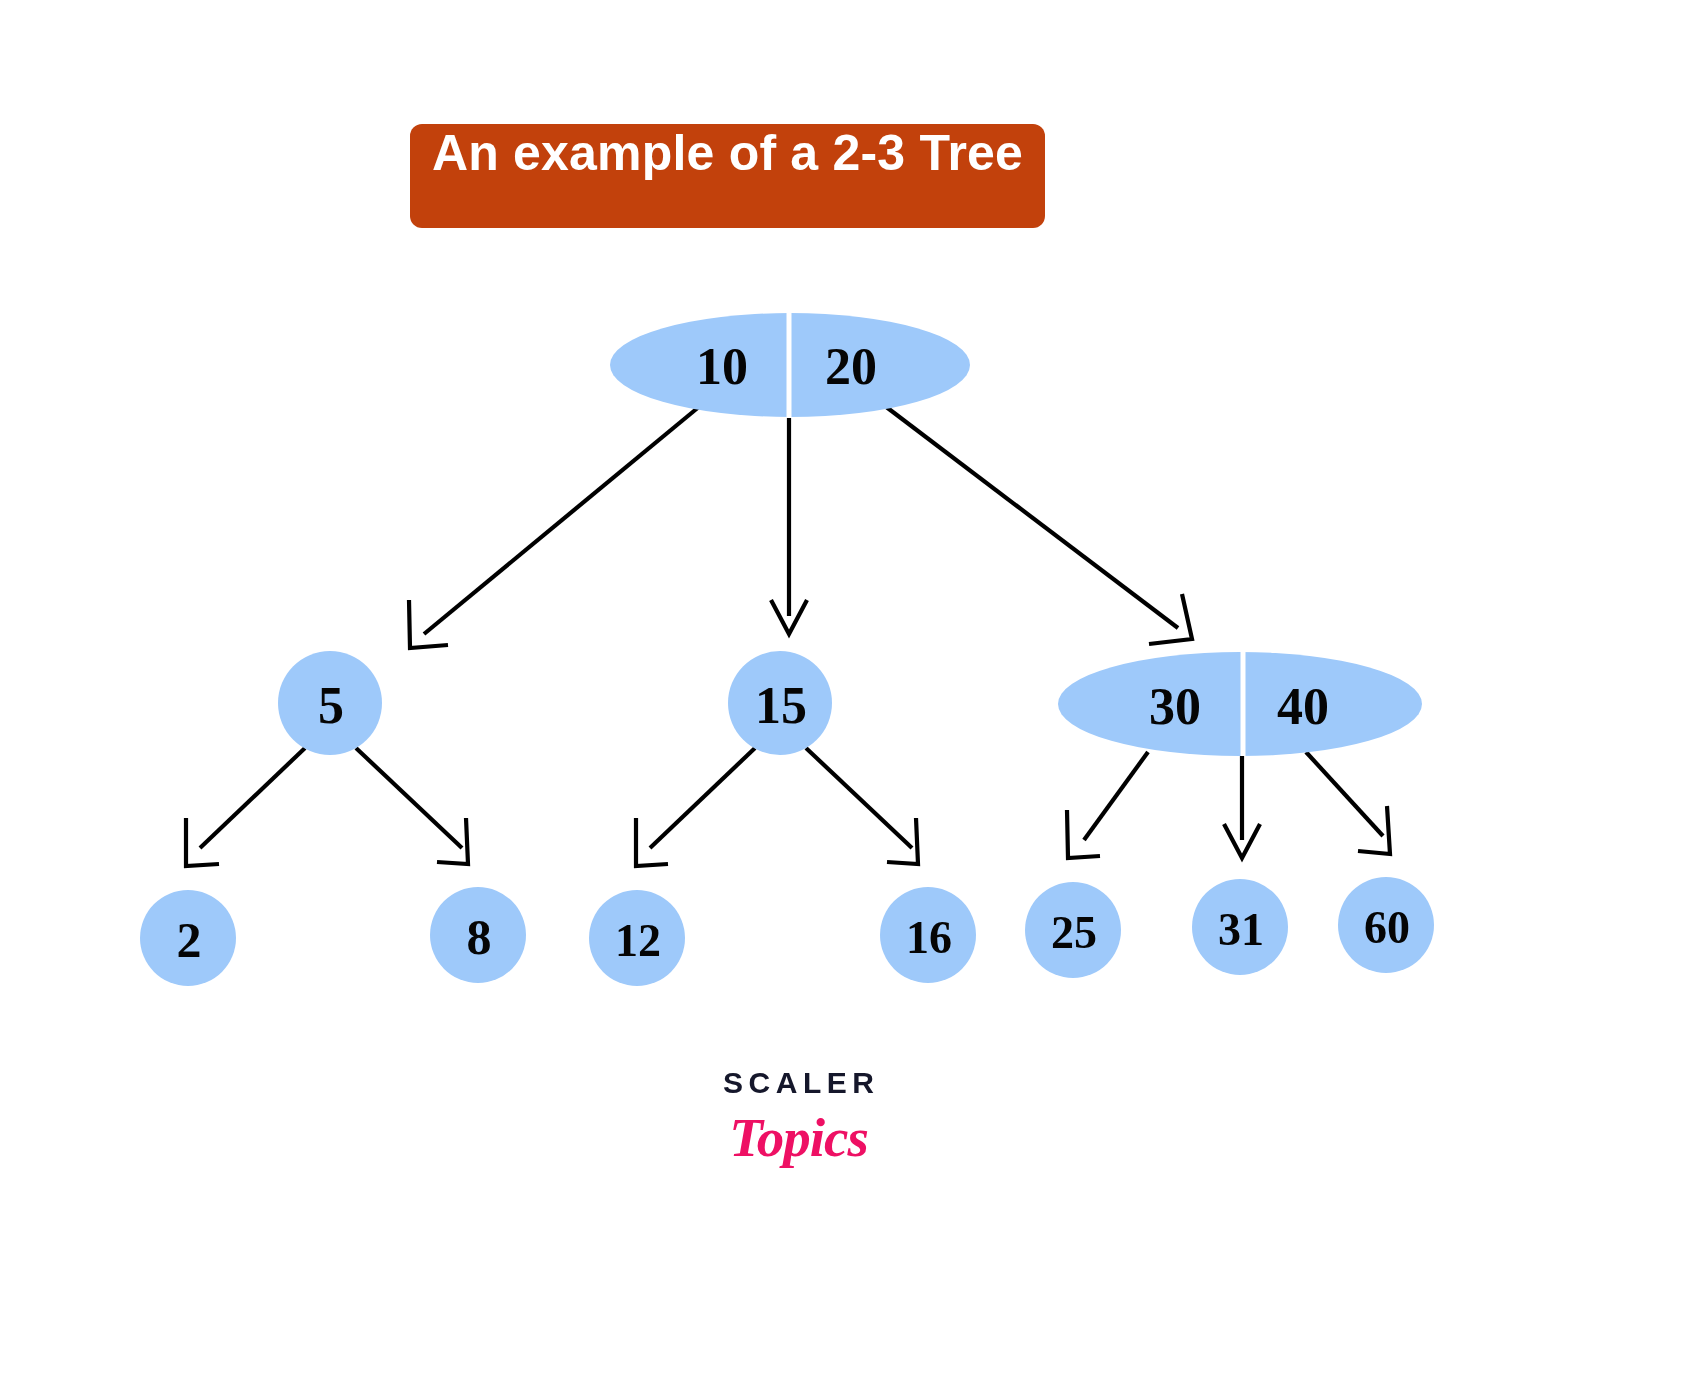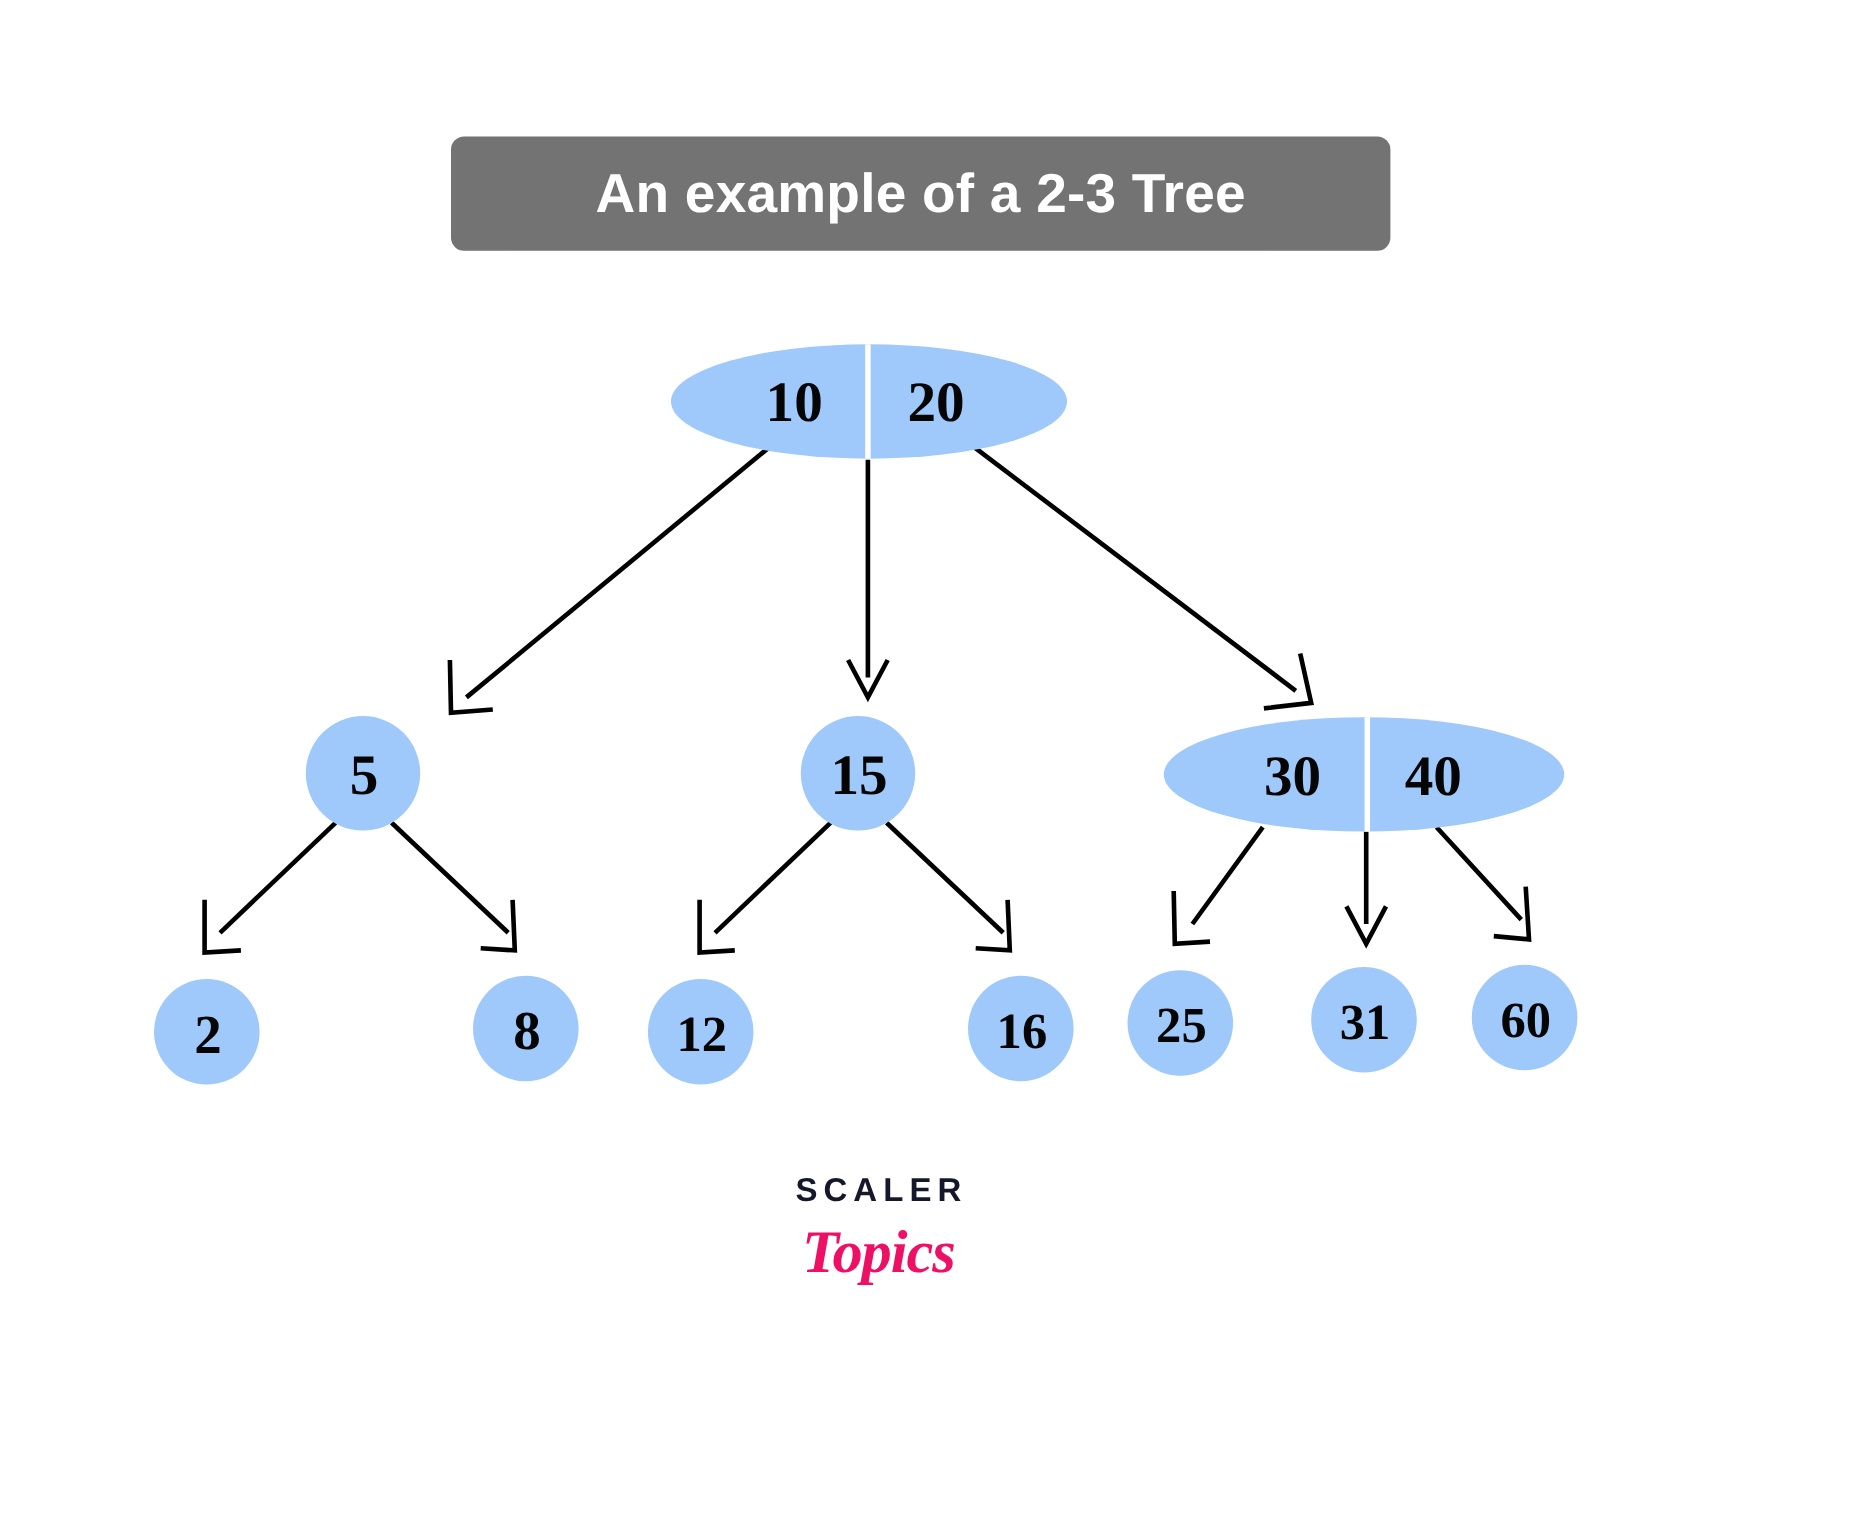--- a/index.html
+++ b/index.html
@@ -17,26 +17,25 @@
     position: relative;
     width: 1701px;
     height: 1386px;
     background: #ffffff;
   }
   
   .title-banner {
     position: absolute;
     left: 410px;
     top: 124px;
-    width: 854px;
+    width: 635px;
     height: 104px;
-    background: #737373;
+    background: #c2410c;
     border-radius: 12px;
     display: flex;
-    align-items: center;
     justify-content: center;
   }
   .title-text {
     color: #ffffff;
     font-family: "Liberation Sans", sans-serif;
     font-size: 50px;
     font-weight: bold;
     letter-spacing: 0.2px;
     white-space: nowrap;
   }

